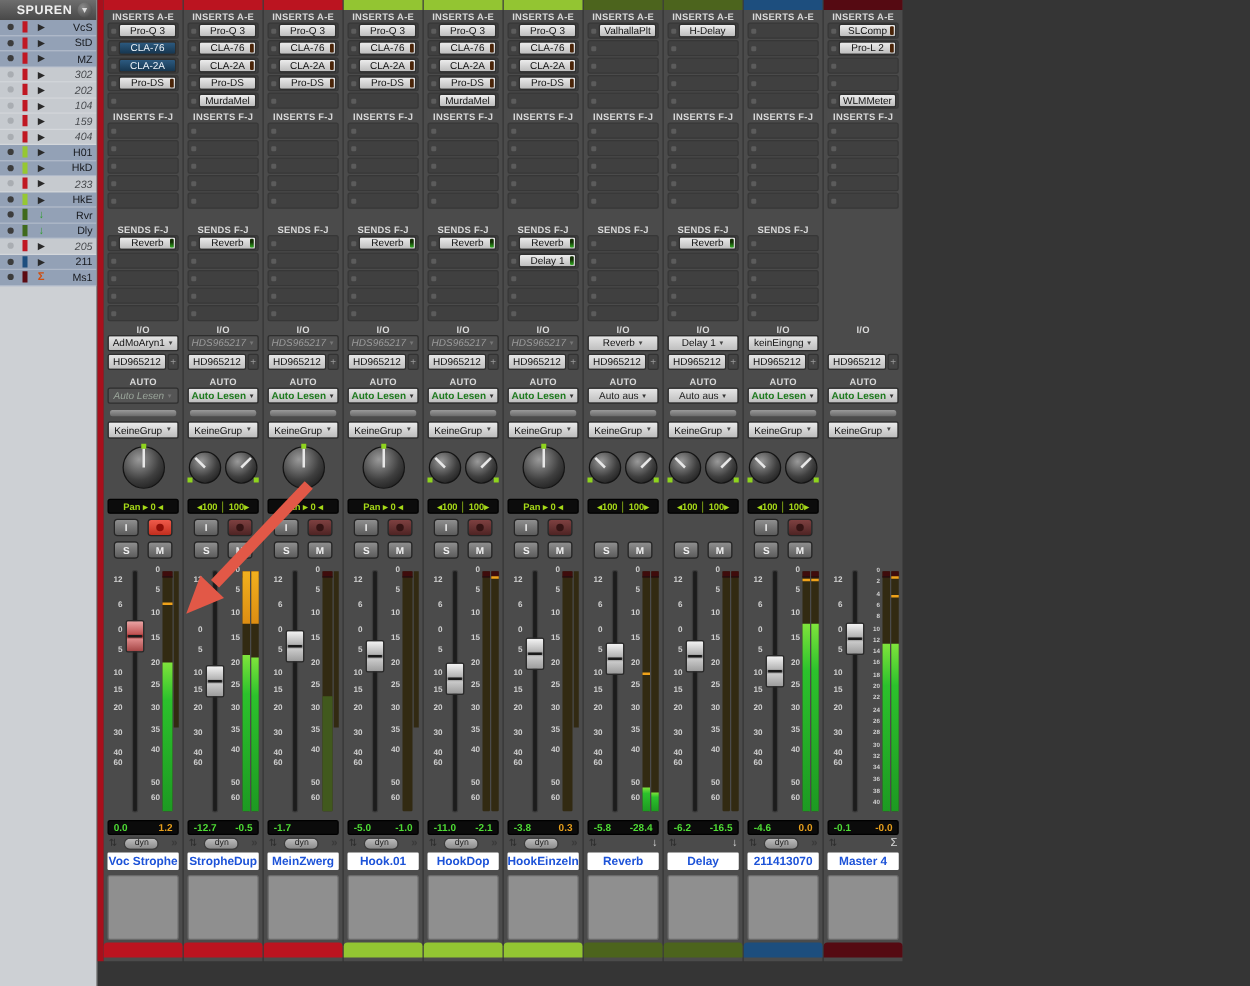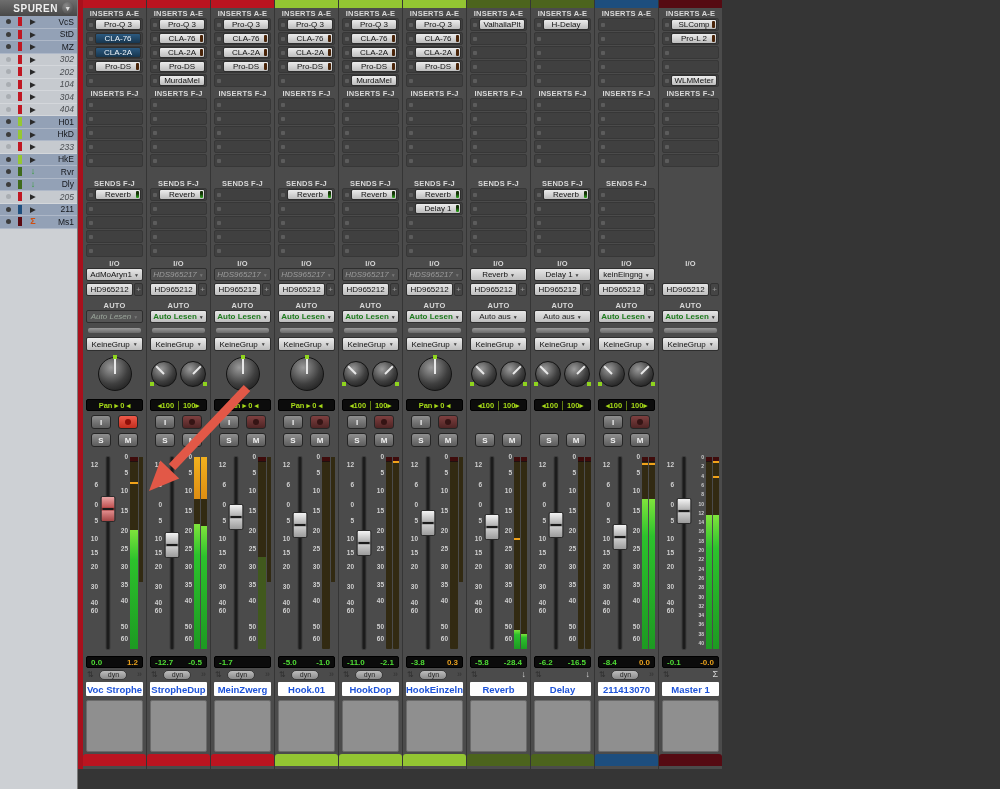--- a/index.html
+++ b/index.html
@@ -156,21 +156,21 @@
       <div class="trow inactive">
         <span class="tdot"></span>
         <span class="tbar" style="background: rgb(192, 23, 34);"></span>
         <span class="ticon">▶</span>
         <span class="tname">104</span>
       </div>
       <div class="trow inactive">
         <span class="tdot"></span>
         <span class="tbar" style="background: rgb(192, 23, 34);"></span>
         <span class="ticon">▶</span>
-        <span class="tname">304</span>
+        <span class="tname">159</span>
       </div>
       <div class="trow inactive">
         <span class="tdot"></span>
         <span class="tbar" style="background: rgb(192, 23, 34);"></span>
         <span class="ticon">▶</span>
         <span class="tname">404</span>
       </div>
       <div class="trow active">
         <span class="tdot"></span>
         <span class="tbar" style="background: rgb(150, 200, 50);"></span>
@@ -1421,21 +1421,21 @@
               <div class="otick" style="bottom: 96%;"></div>
             </div>
             <div class="mbar w6">
               <div class="clip"></div>
               <div class="fill" style="height: 78%;"></div>
               <div class="otick" style="bottom: 96%;"></div>
             </div>
           </div>
         </div>
         <div class="val-box">
-          <span class="val-g">-8.4</span>
+          <span class="val-g">-4.6</span>
           <span class="val-o">0.0</span>
         </div>
         <div class="dyn-row">
           <span class="updn">⇅</span>
           <span class="dyn-pill">dyn</span>
           <span class="dyn-right">»</span>
         </div>
         <div class="name-tag">211413070</div>
         <div class="comments"></div>
         <div class="colorbar bot" style="background: rgb(29, 78, 126);"></div>
@@ -1546,21 +1546,21 @@
           </div>
         </div>
         <div class="val-box">
           <span class="val-g">-0.1</span>
           <span class="val-o">-0.0</span>
         </div>
         <div class="dyn-row">
           <span class="updn">⇅</span>
           <span class="dyn-right lite">Σ</span>
         </div>
-        <div class="name-tag">Master 1</div>
+        <div class="name-tag">Master 4</div>
         <div class="comments"></div>
         <div class="colorbar bot" style="background: rgb(85, 10, 18);"></div>
       </div>
     </div>
 </div>
 
 <svg class="arrow-svg" width="1000" height="789">
   <line id="arrow-shaft" x1="247" y1="388" x2="172" y2="467" stroke-width="9" stroke="#e25847"></line>
   <polygon id="arrow-head" points="149,491 160.4,460.4 179.2,478.4" fill="#e25847"></polygon>
 </svg>

